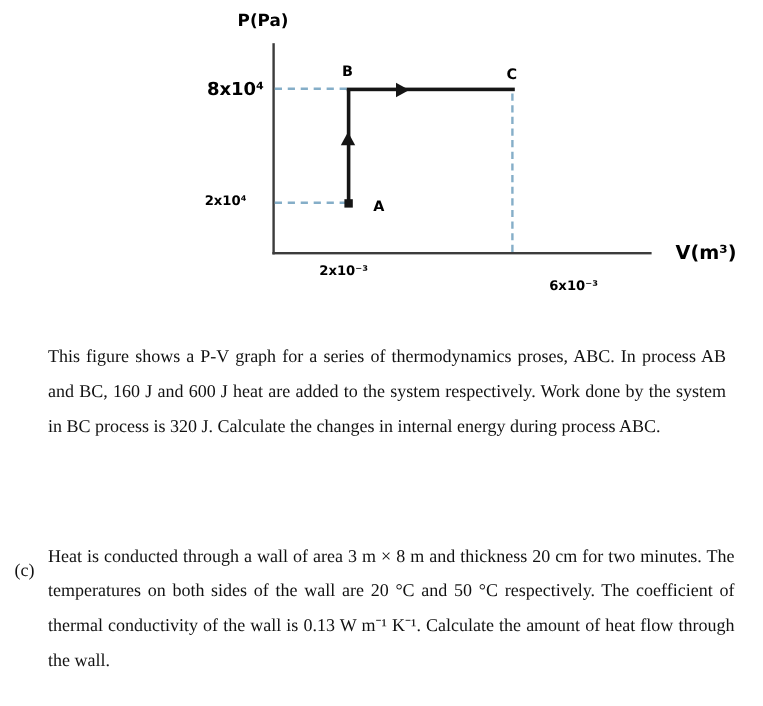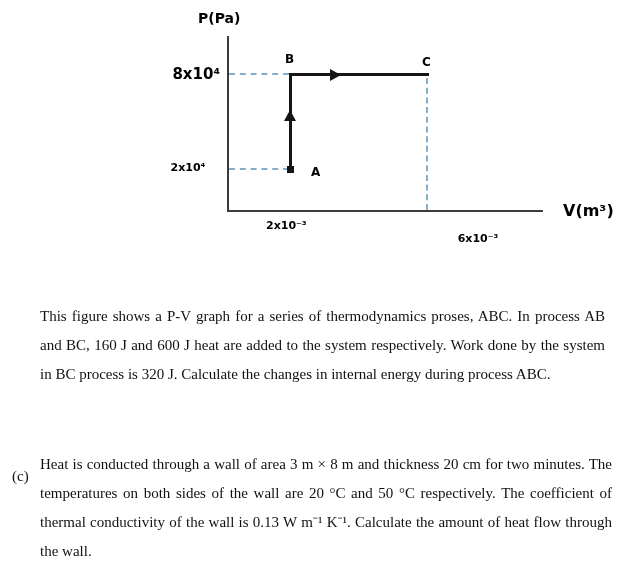--- a/index.html
+++ b/index.html
@@ -103,18 +103,18 @@
 
   <div class="glabel" style="left:285px; top:52px; font-size:12px;">B</div>
   <div class="glabel" style="left:422px; top:55px; font-size:12px;">C</div>
   <div class="glabel" style="left:311px; top:165px; font-size:12px;">A</div>
 
   <div class="glabel" style="left:266px; top:219px; width:56px; text-align:left; font-size:11px;">2x10⁻³</div>
   <div class="glabel" style="left:402px; top:232px; width:56px; text-align:center; font-size:11px;margin-left:48px;">6x10⁻³</div>
 
   <div class="glabel" style="left:563px; top:201px; font-size:16px;">V(m³)</div>
 
-  <div class="para" style="left:40px; top:302px; width:565px;">This figure shows a P-V graph for a series of thermodynamics proses, ABC. In process AB and BC, 160 J and 600 J heat are added to the system respectively. Work done by the system in BC process is 320 J. Calculate the changes in internal energy during process ABC.</div>
+  <div class="para" style="left:40px; top:284px; width:565px;">This figure shows a P-V graph for a series of thermodynamics proses, ABC. In process AB and BC, 160 J and 600 J heat are added to the system respectively. Work done by the system in BC process is 320 J. Calculate the changes in internal energy during process ABC.</div>
 
   <div class="c-label" style="left:12px; top:462px;">(c)</div>
   <div class="para" style="left:40px; top:450px; width:572px;">Heat is conducted through a wall of area 3 m × 8 m and thickness 20 cm for two minutes. The temperatures on both sides of the wall are 20 °C and 50 °C respectively. The coefficient of thermal conductivity of the wall is 0.13 W m⁻¹ K⁻¹. Calculate the amount of heat flow through the wall.</div>
 
 </div>
 
 </body></html>

